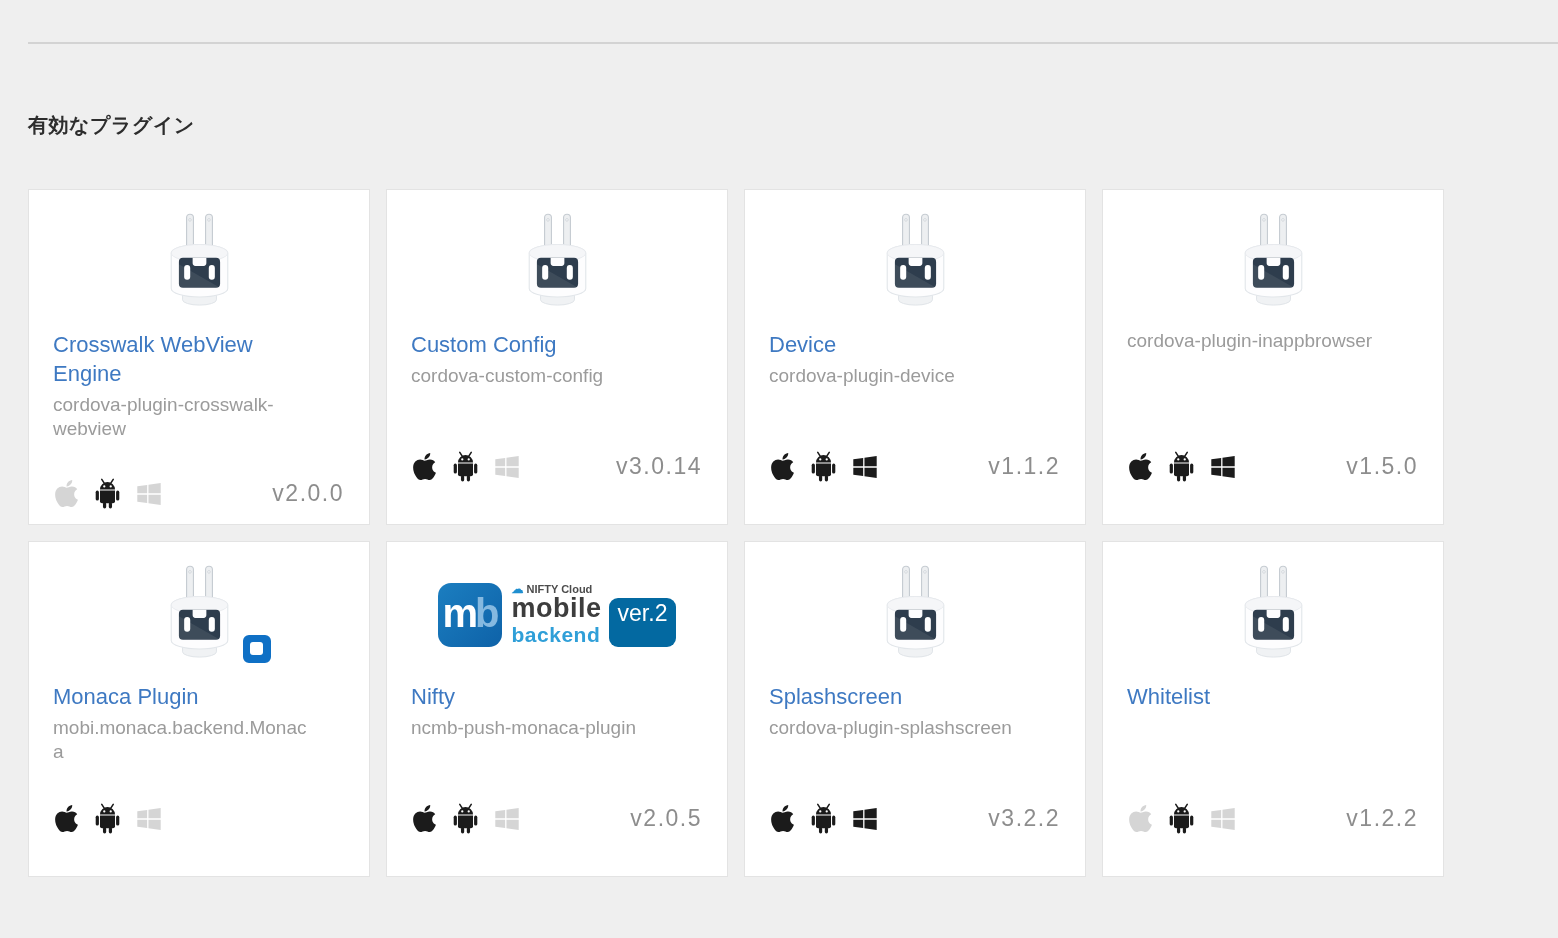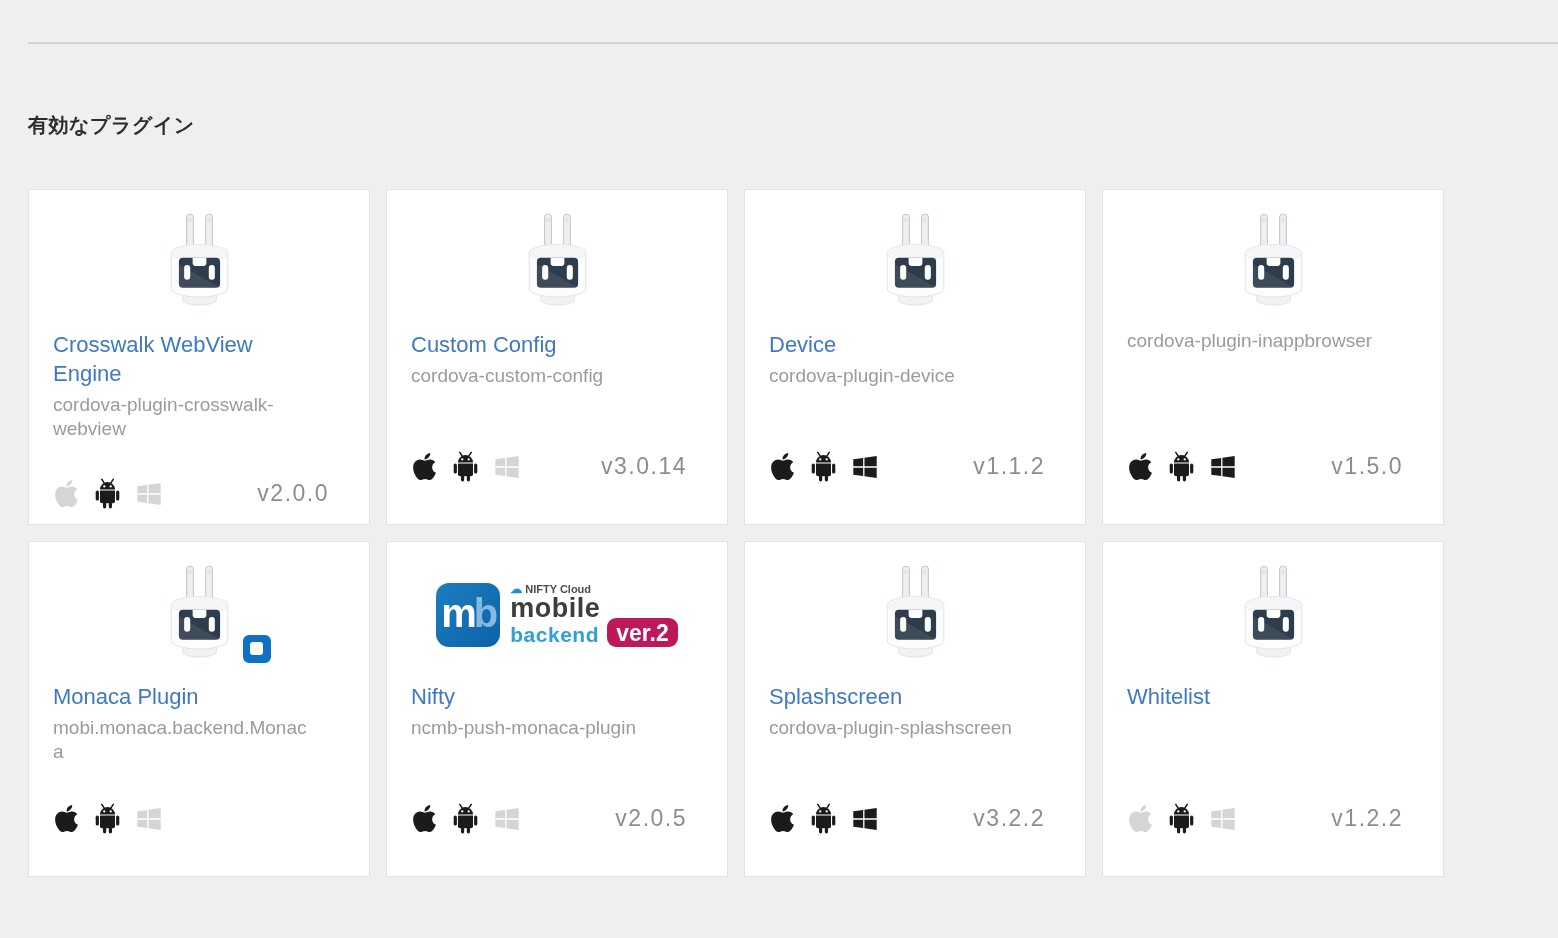--- a/index.html
+++ b/index.html
@@ -37,21 +37,21 @@
   .card-title {
     display:block; margin-top:6px; max-width:262px;
     font-size:22px; line-height:29px; color:#3e79c2;
     text-decoration:none; overflow-wrap:anywhere; cursor:pointer;
   }
   .card-package {
     margin-top:5px; max-width:262px;
     font-size:19px; line-height:24px; color:#9b9b9b; overflow-wrap:anywhere;
   }
   .card-footer {
-    position:absolute; left:25px; right:40px; bottom:42px;
+    position:absolute; left:25px; right:25px; bottom:42px;
     display:flex; align-items:center;text-align:right;
   }
   .footer-low .card-footer { bottom:15px; }
   .platform-icon { color:#d5d5d5; margin-right:14px; }
   .platform-icon.enabled { color:#1b1b1b; }
   .platform-icon svg { display:block; fill:currentColor; }
   .icon-apple svg { width:25px; height:31px; }
   .icon-android svg { width:29px; height:31px; }
   .icon-windows svg { width:26px; height:26px; }
   .card-version { margin-left:auto; font-size:23px; color:#8d8d8d; letter-spacing:1.5px; }
@@ -69,22 +69,22 @@
   .ncmb-text { margin-left:10px; display:flex; flex-direction:column; }
   .ncmb-brand {
     display:flex; align-items:center; gap:3px;
     font-size:11px; font-weight:700; color:#4c4c4c; line-height:12px;
   }
   .ncmb-cloud { color:#1f8fd0; font-size:12px; line-height:12px; }
   .ncmb-mobile { font-size:27px; line-height:26px; font-weight:700; color:#3d3d3d; letter-spacing:0.5px; }
   .ncmb-backend { font-size:21px; line-height:27px; font-weight:700; color:#2f9fd8; letter-spacing:0.5px; }
   .ncmb-badge {
     align-self:flex-end; margin-left:7px; margin-bottom:1px;
-    background:#be185d; color:#ffffff; font-weight:700; font-size:23px;
-    line-height:23px; padding:4px 9px 2px; border-radius:9px;
+    background:#0369a1; color:#ffffff; font-weight:400; font-size:23px;
+    line-height:23px; padding:4px 9px 22px; border-radius:9px;
   }
 </style>
 </head>
 <body>
 
 <svg width="0" height="0" style="position:absolute" aria-hidden="true">
   <defs>
     <g id="sym-plug">
       <rect x="44" y="4" width="8.5" height="44" rx="4.2" fill="#edeff1" stroke="#c6ccd2" stroke-width="1.4"></rect>
       <rect x="67.5" y="4" width="8.5" height="44" rx="4.2" fill="#edeff1" stroke="#c6ccd2" stroke-width="1.4"></rect>

